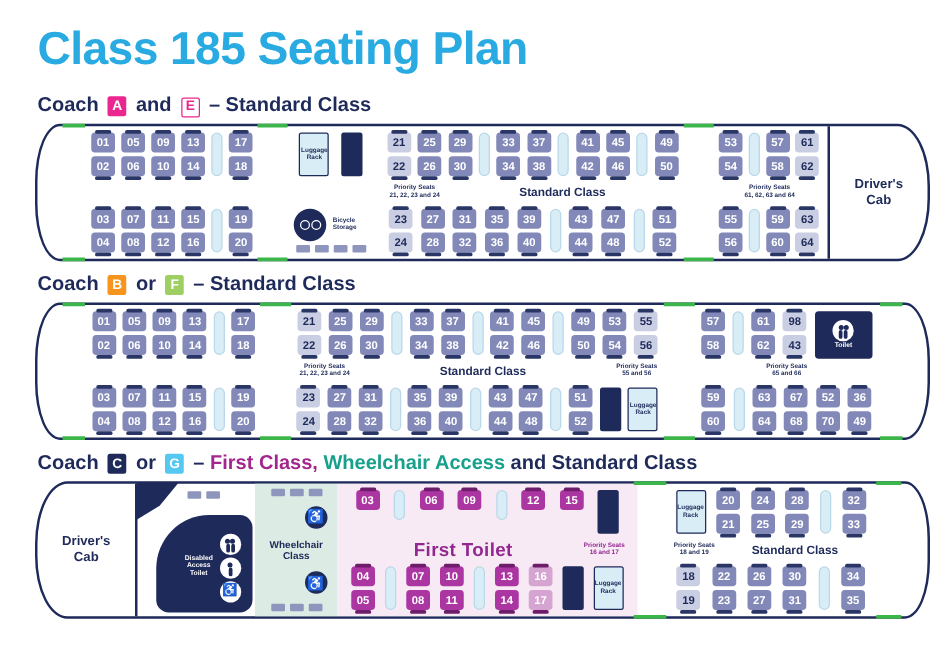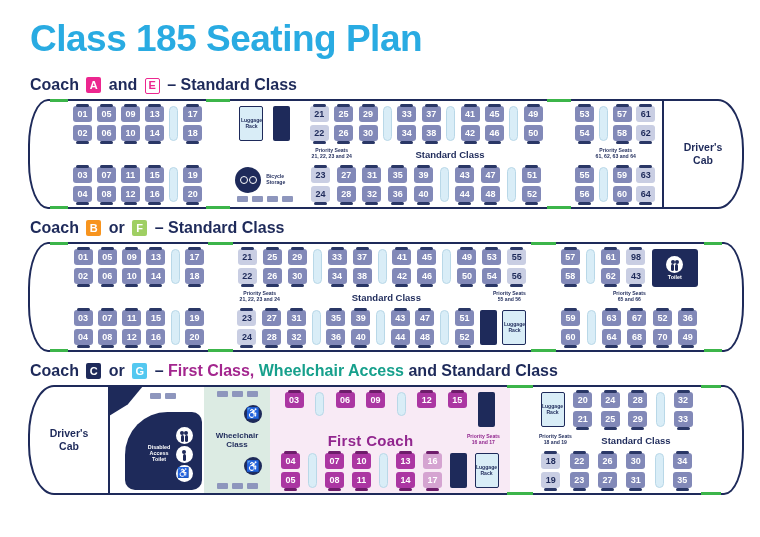--- a/index.html
+++ b/index.html
@@ -567,21 +567,21 @@
           <div class="seat v-fc tab-top">03</div>
           <div class="table"></div>
           <div class="seat v-fc tab-top">06</div>
           <div class="seat v-fc tab-top">09</div>
           <div class="table"></div>
           <div class="seat v-fc tab-top">12</div>
           <div class="seat v-fc tab-top">15</div>
           <div class="navybox"></div>
         </div>
         <div class="mid">
-          <div class="fclabel">First Coach</div>
+          <div class="fclabel">First Toilet</div>
           <div class="plabel">
             <span class="pl-line" style="display: block;">Priority Seats</span>
             <span class="pl-line" style="display: block;">16 and 17</span>
           </div>
         </div>
         <div class="half half-bottom">
           <div class="pair">
             <div class="seat v-fc tab-top">04</div>
             <div class="seat v-fc tab-bottom">05</div>
           </div>

